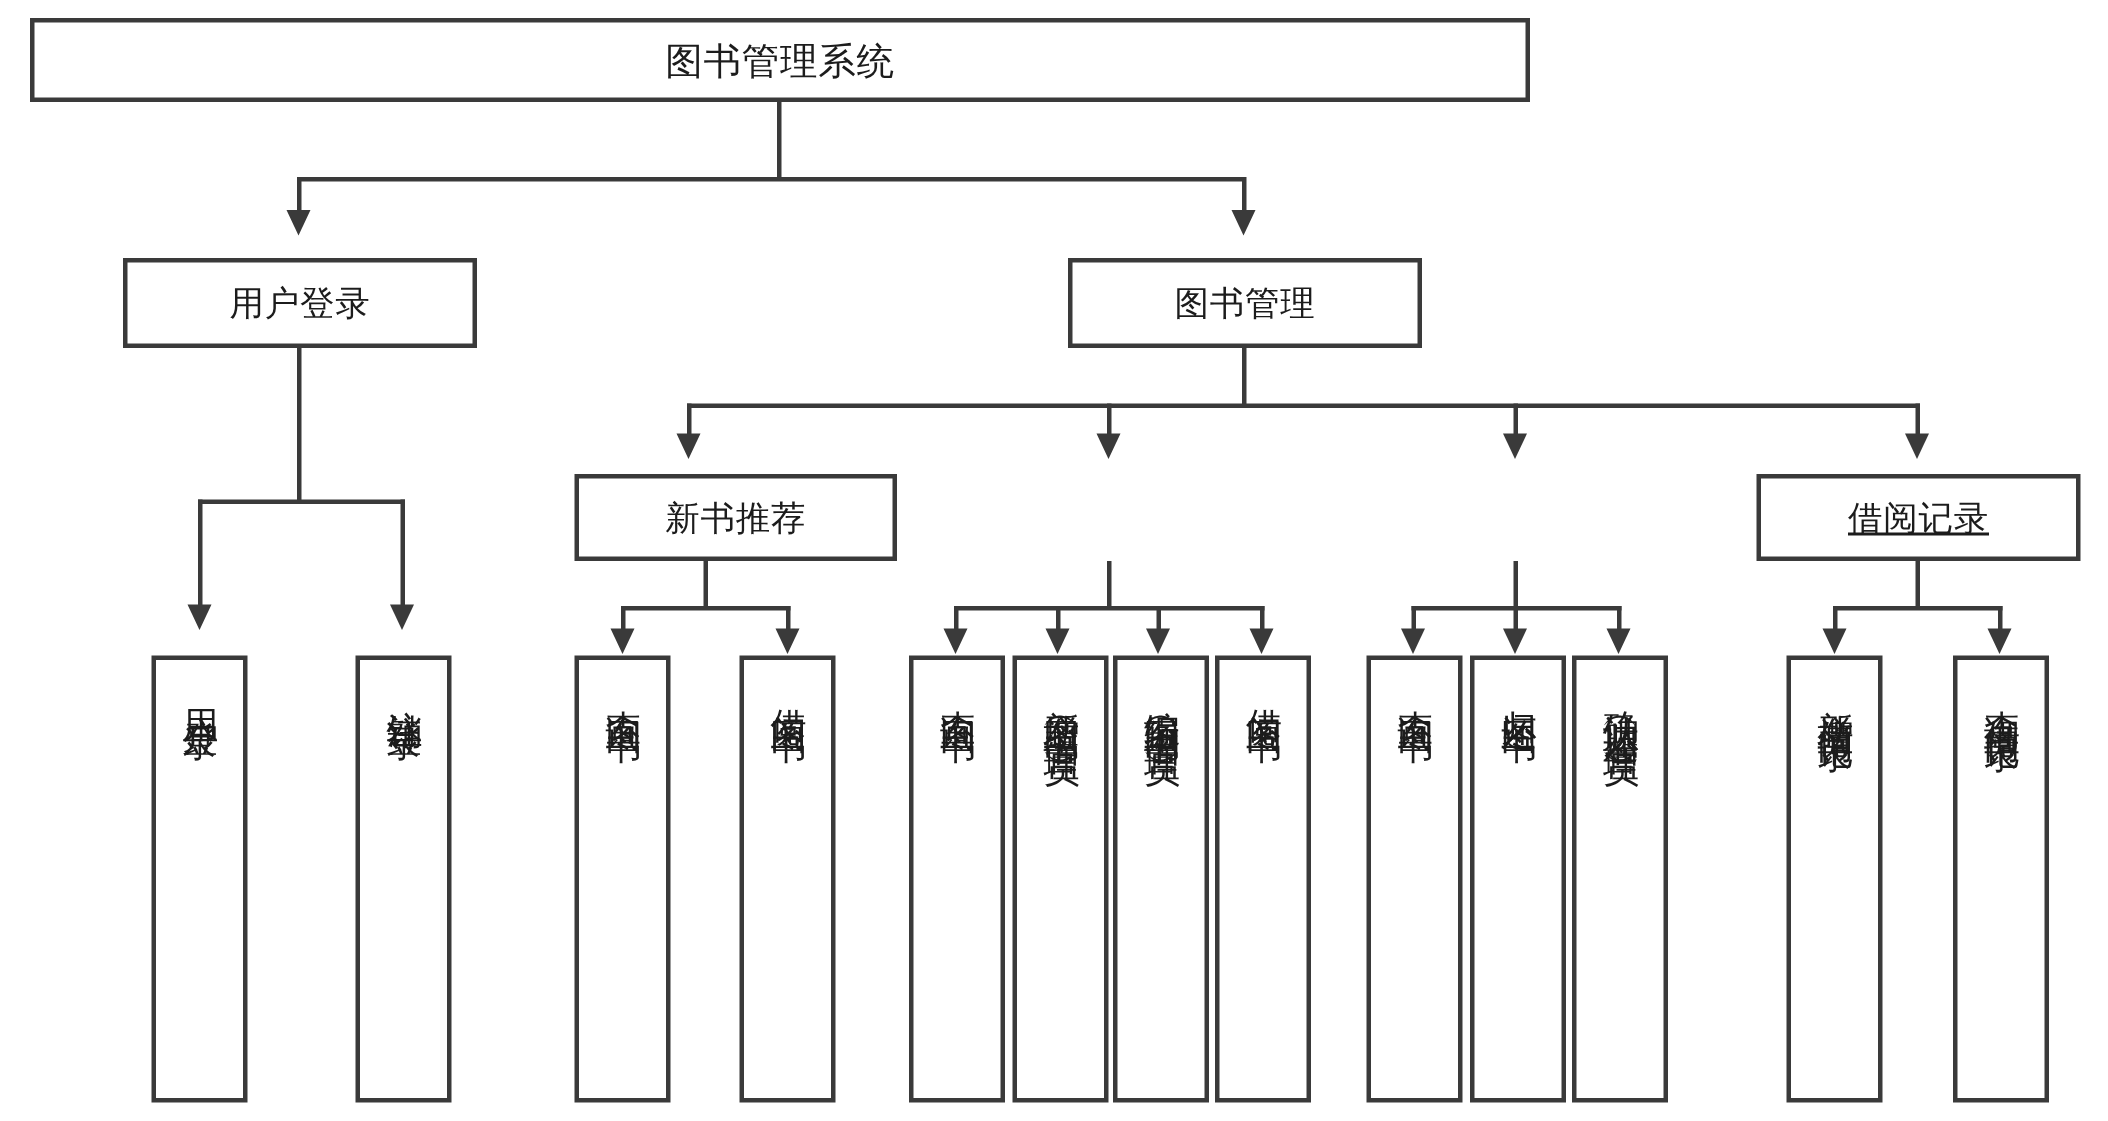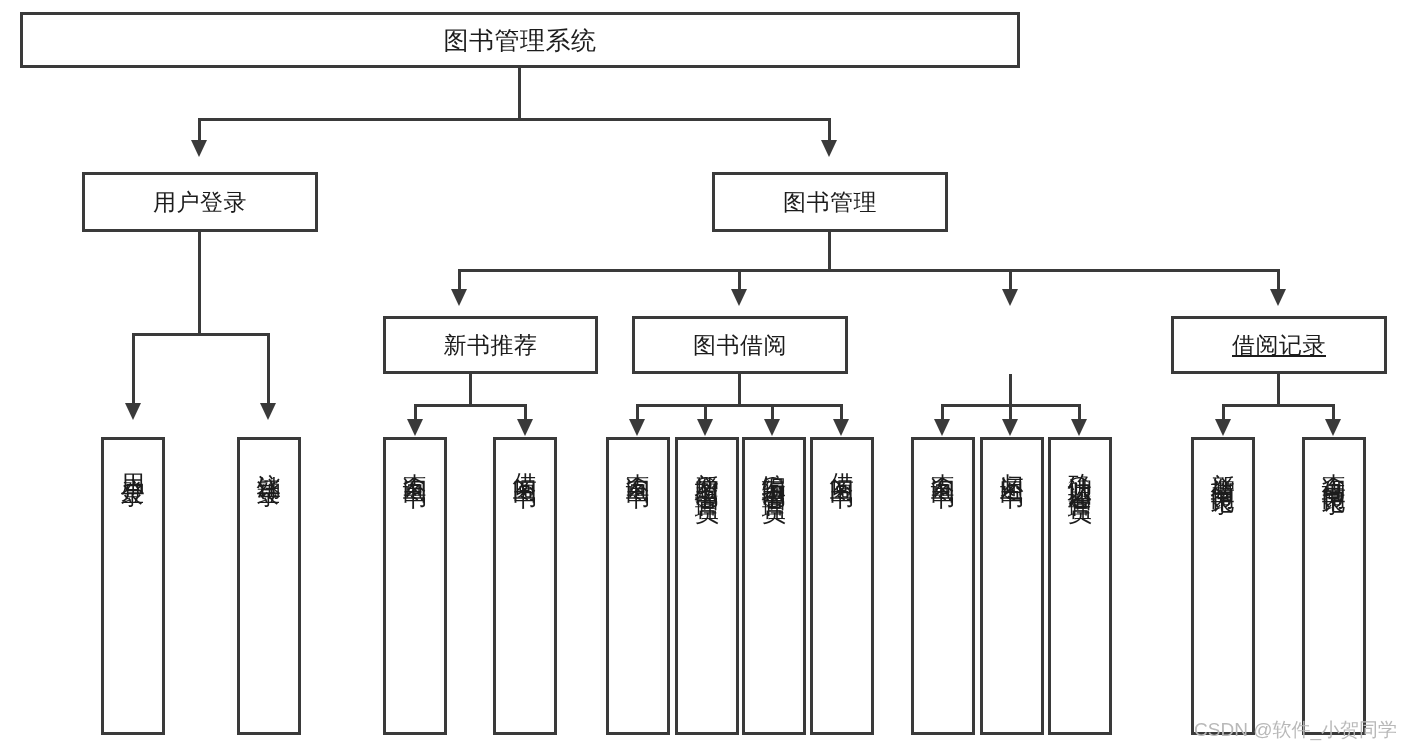--- a/index.html
+++ b/index.html
@@ -119,23 +119,20 @@
   <div class="arrow" style="left:731px;top:289px;"></div>
 
   <div class="line vline" style="left:1009px;top:269px;width:3px;height:22px;"></div>
   <div class="arrow" style="left:1002px;top:289px;"></div>
 
   <div class="line vline" style="left:1277px;top:269px;width:3px;height:22px;"></div>
   <div class="arrow" style="left:1270px;top:289px;"></div>
 
   <div class="node level3" style="left:363px;top:316px;width:215px;height:58px;margin-left:20px;">
     <span>新书推荐</span>
-  </div>
-  <div class="node level3" style="left:632px;top:316px;width:216px;height:58px;">
-    <span>图书借阅</span>
   </div>
   <div class="node level3" style="left:1171px;top:316px;width:216px;height:58px;text-decoration:underline;">
     <span>借阅记录</span>
   </div>
 
   <div class="line vline" style="left:469px;top:374px;width:3px;height:32px;"></div>
   <div class="line hline" style="left:414px;top:404px;width:113px;height:3px;"></div>
   <div class="line vline" style="left:414px;top:404px;width:3px;height:18px;"></div>
   <div class="arrow" style="left:407px;top:419px;"></div>
   <div class="line vline" style="left:524px;top:404px;width:3px;height:18px;"></div>
@@ -205,15 +202,14 @@
     <span class="vtext">确认归还（管理员）</span>
   </div>
 
   <div class="node leaf" style="left:1191px;top:437px;width:64px;height:298px;">
     <span class="vtext">新增借阅记录</span>
   </div>
   <div class="node leaf" style="left:1302px;top:437px;width:64px;height:298px;">
     <span class="vtext">查询借阅记录</span>
   </div>
 
-  <div id="watermark">CSDN @软件_小贺同学</div>
 
 </div>
 
 </body></html>

